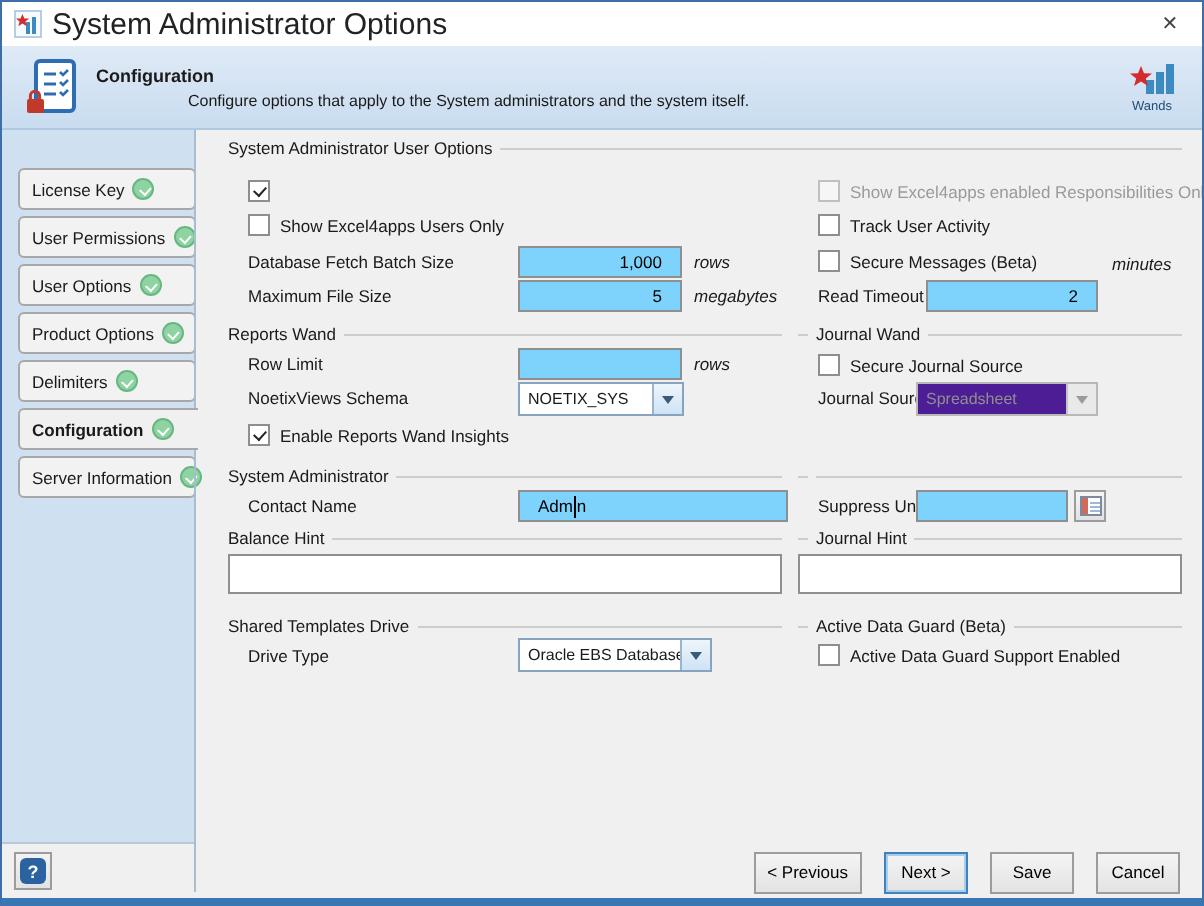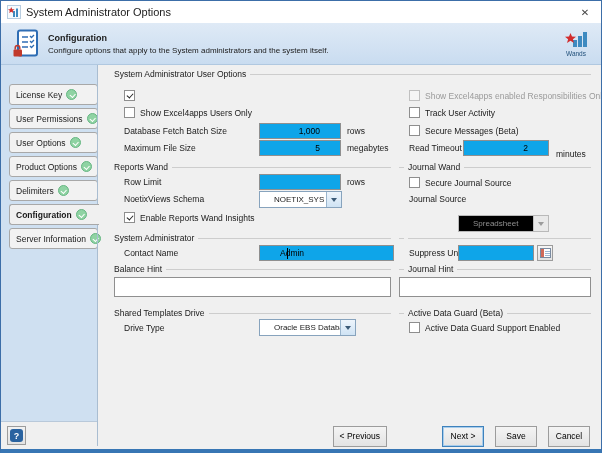--- a/index.html
+++ b/index.html
@@ -8,31 +8,31 @@
 
   .window{
     position:relative; width:602px; height:453px; background:#f0f0f0;
     border:1px solid #3c6ea8; border-bottom:4px solid #3876b4;
     overflow:hidden;
   }
 
   
   .titlebar{ height:22px; background:#ffffff; display:flex; align-items:center; padding-left:6px; }
   .titlebar .app-icon{ width:14px; height:14px; flex:none; margin-right:5px; }
-  .titlebar .t-title{ font-size:11px; color:#222; white-space:nowrap; }
+  .titlebar .t-title{ font-size:15px; color:#222; white-space:nowrap; }
   .titlebar .close-btn{ margin-left:auto; width:32px; height:22px; display:flex; align-items:center; justify-content:center;
     font-size:10px; color:#444; cursor:default; }
 
   
   .header{ height:42px; background:linear-gradient(#dfeaf6,#c9dcf0); border-bottom:1px solid #b0c8e0;
     display:flex; align-items:center; }
   .cfg-icon{ margin-left:12px; flex:none; }
   .header-text{ margin-left:9px; }
   .h-title{ font-size:9px; font-weight:bold; margin-bottom:3px; }
-  .h-sub{ font-size:8px; }
+  .h-sub{ font-size:8px;margin-left:46px; }
   .brand{ margin-left:auto; margin-right:13px; text-align:center; }
   .brand-name{ font-size:6.5px; color:#1f4e79; margin-top:0px; }
 
   
   .body{ position:relative; height:358px; background:#f0f0f0; }
   .sidebar{ position:absolute; left:0; top:0; width:96px; height:357px; background:#cfe0f1; border-bottom:1px solid #b9c9da; }
   .divider{ position:absolute; left:96px; top:64px; width:1px; height:381px; background:#a9bdd1; z-index:2; }
 
   .tab{ position:absolute; left:8px; width:89px; height:21px; background:#f2f2f2; border:1px solid #a8a8a8;
     border-radius:3px; display:flex; align-items:center; gap:4px; padding-left:6px; white-space:nowrap; z-index:1; }
@@ -51,49 +51,49 @@
 
   
   .cb-row{ position:absolute; display:flex; align-items:center; gap:5px; height:13px; white-space:nowrap; }
   .cb{ width:11px; height:11px; background:#fff; border:1px solid #8e8e8e; position:relative; flex:none; }
   .cb.checked::after{ content:""; position:absolute; left:1.5px; top:2px; width:5px; height:3px;
     border-left:1.6px solid #222; border-bottom:1.6px solid #222; transform:rotate(-48deg); }
   .cb-row.disabled .cb{ border-color:#c0c0c0; background:#f6f6f6; }
   .cb-row.disabled .cb-label{ color:#9a9a9a; }
 
   .fld-label{ position:absolute; white-space:nowrap; }
-  .unit{ position:absolute; white-space:nowrap; }
-
-  input.txt{ position:absolute; height:16px; border:1px solid #8f8f8f; background:#0ea5e9; padding:0 20px;
+  .unit{ position:absolute; white-space:nowrap;font-style:italic; }
+
+  input.txt{ position:absolute; height:16px; border:1px solid #8f8f8f; background:#7dd3fc; padding:0 9px;
     font-family:"Liberation Sans",sans-serif; font-size:8.5px; color:#000; }
   input.txt.num{ text-align:right; }
   .caret{ position:absolute; width:1px; height:11px; background:#000; }
 
   .hintbox{ position:absolute; height:20px; background:#fff; border:1px solid #8f8f8f; }
 
   
   .dd{ position:absolute; height:17px; background:#fff; border:1px solid #87a3bd; display:flex; align-items:center; }
-  .dd-txt{ flex:1; padding:0 14px; font-size:8px; white-space:nowrap; overflow:hidden; }
+  .dd-txt{ flex:1; padding:0 4px; font-size:8px; white-space:nowrap; overflow:hidden; }
   .dd-btn{ width:15px; height:100%; background:linear-gradient(#eef5fc,#cfe3f4); border-left:1px solid #9ab5cd;
     display:flex; align-items:center; justify-content:center; flex:none; }
   .arrow{ width:0; height:0; border-left:3px solid transparent; border-right:3px solid transparent; border-top:4px solid #3b5a77; }
-  .dd.disabled{ background:#000000; border-color:#b9b9b9;margin-top:24px; }
+  .dd.disabled{ background:#4c1d95; border-color:#b9b9b9; }
   .dd.disabled .dd-txt{ color:#8f8f8f; }
   .dd.disabled .dd-btn{ background:#e9e9e9; border-left-color:#c4c4c4; }
   .dd.disabled .arrow{ border-top-color:#9b9b9b; }
 
   .cal-btn{ position:absolute; width:16px; height:16px; background:linear-gradient(#f5f5f5,#e2e2e2); border:1px solid #9c9c9c;
     display:flex; align-items:center; justify-content:center; }
 
   
   .footer{ position:relative; height:26px; background:#f0f0f0; display:flex; align-items:center;
     justify-content:flex-end; gap:11px; padding-right:11px; }
   .btn{ height:21px; min-width:42px; padding:0 6px; background:linear-gradient(#f4f4f4,#e3e3e3);
     border:1px solid #9c9c9c; font-size:8.5px; display:flex; align-items:center; justify-content:center; white-space:nowrap; }
-  .btn.default{ border:1px solid #3f82bc; box-shadow:inset 0 0 0 1px #a8cdec;margin-left:44px; }
+  .btn.default{ border:1px solid #3f82bc; box-shadow:inset 0 0 0 1px #a8cdec; }
   .help-btn{ position:absolute; left:6px; top:3px; width:19px; height:19px; background:linear-gradient(#f2f2f2,#e3e3e3);
     border:1px solid #9c9c9c; display:flex; align-items:center; justify-content:center; }
   .help-glyph{ width:13px; height:13px; border-radius:3px; background:#2a63a0; color:#fff; font-size:9px; font-weight:bold;
     display:flex; align-items:center; justify-content:center; }
 </style>
 </head>
 <body>
 
 <div class="window">
 
@@ -197,21 +197,21 @@
       <div class="cb-row" style="left:311px;top:59px">
         <span class="cb"></span>
         <span class="cb-label">Secure Messages (Beta)</span>
       </div>
 
       <span class="fld-label" style="left:26px;top:78px">Maximum File Size</span>
       <input class="txt num" style="left: 161px; top: 75px; width: 82px;" value="5">
       <span class="unit" style="left:249px;top:78px">megabytes</span>
       <span class="fld-label" style="left:311px;top:78px">Read Timeout</span>
       <input class="txt num" style="left: 365px; top: 75px; width: 86px;" value="2">
-      <span class="unit" style="left:458px;top:84px">minutes</span>
+      <span class="unit" style="left:458px;top:62px">minutes</span>
 
       <div class="group" style="left:16px;top:96px;width:277px">
         <span class="g-label">Reports Wand</span>
         <span class="g-line"></span>
       </div>
       <div class="group" style="left:301px;top:96px;width:192px">
         <span class="g-pre"></span>
         <span class="g-label">Journal Wand</span>
         <span class="g-line"></span>
       </div>

